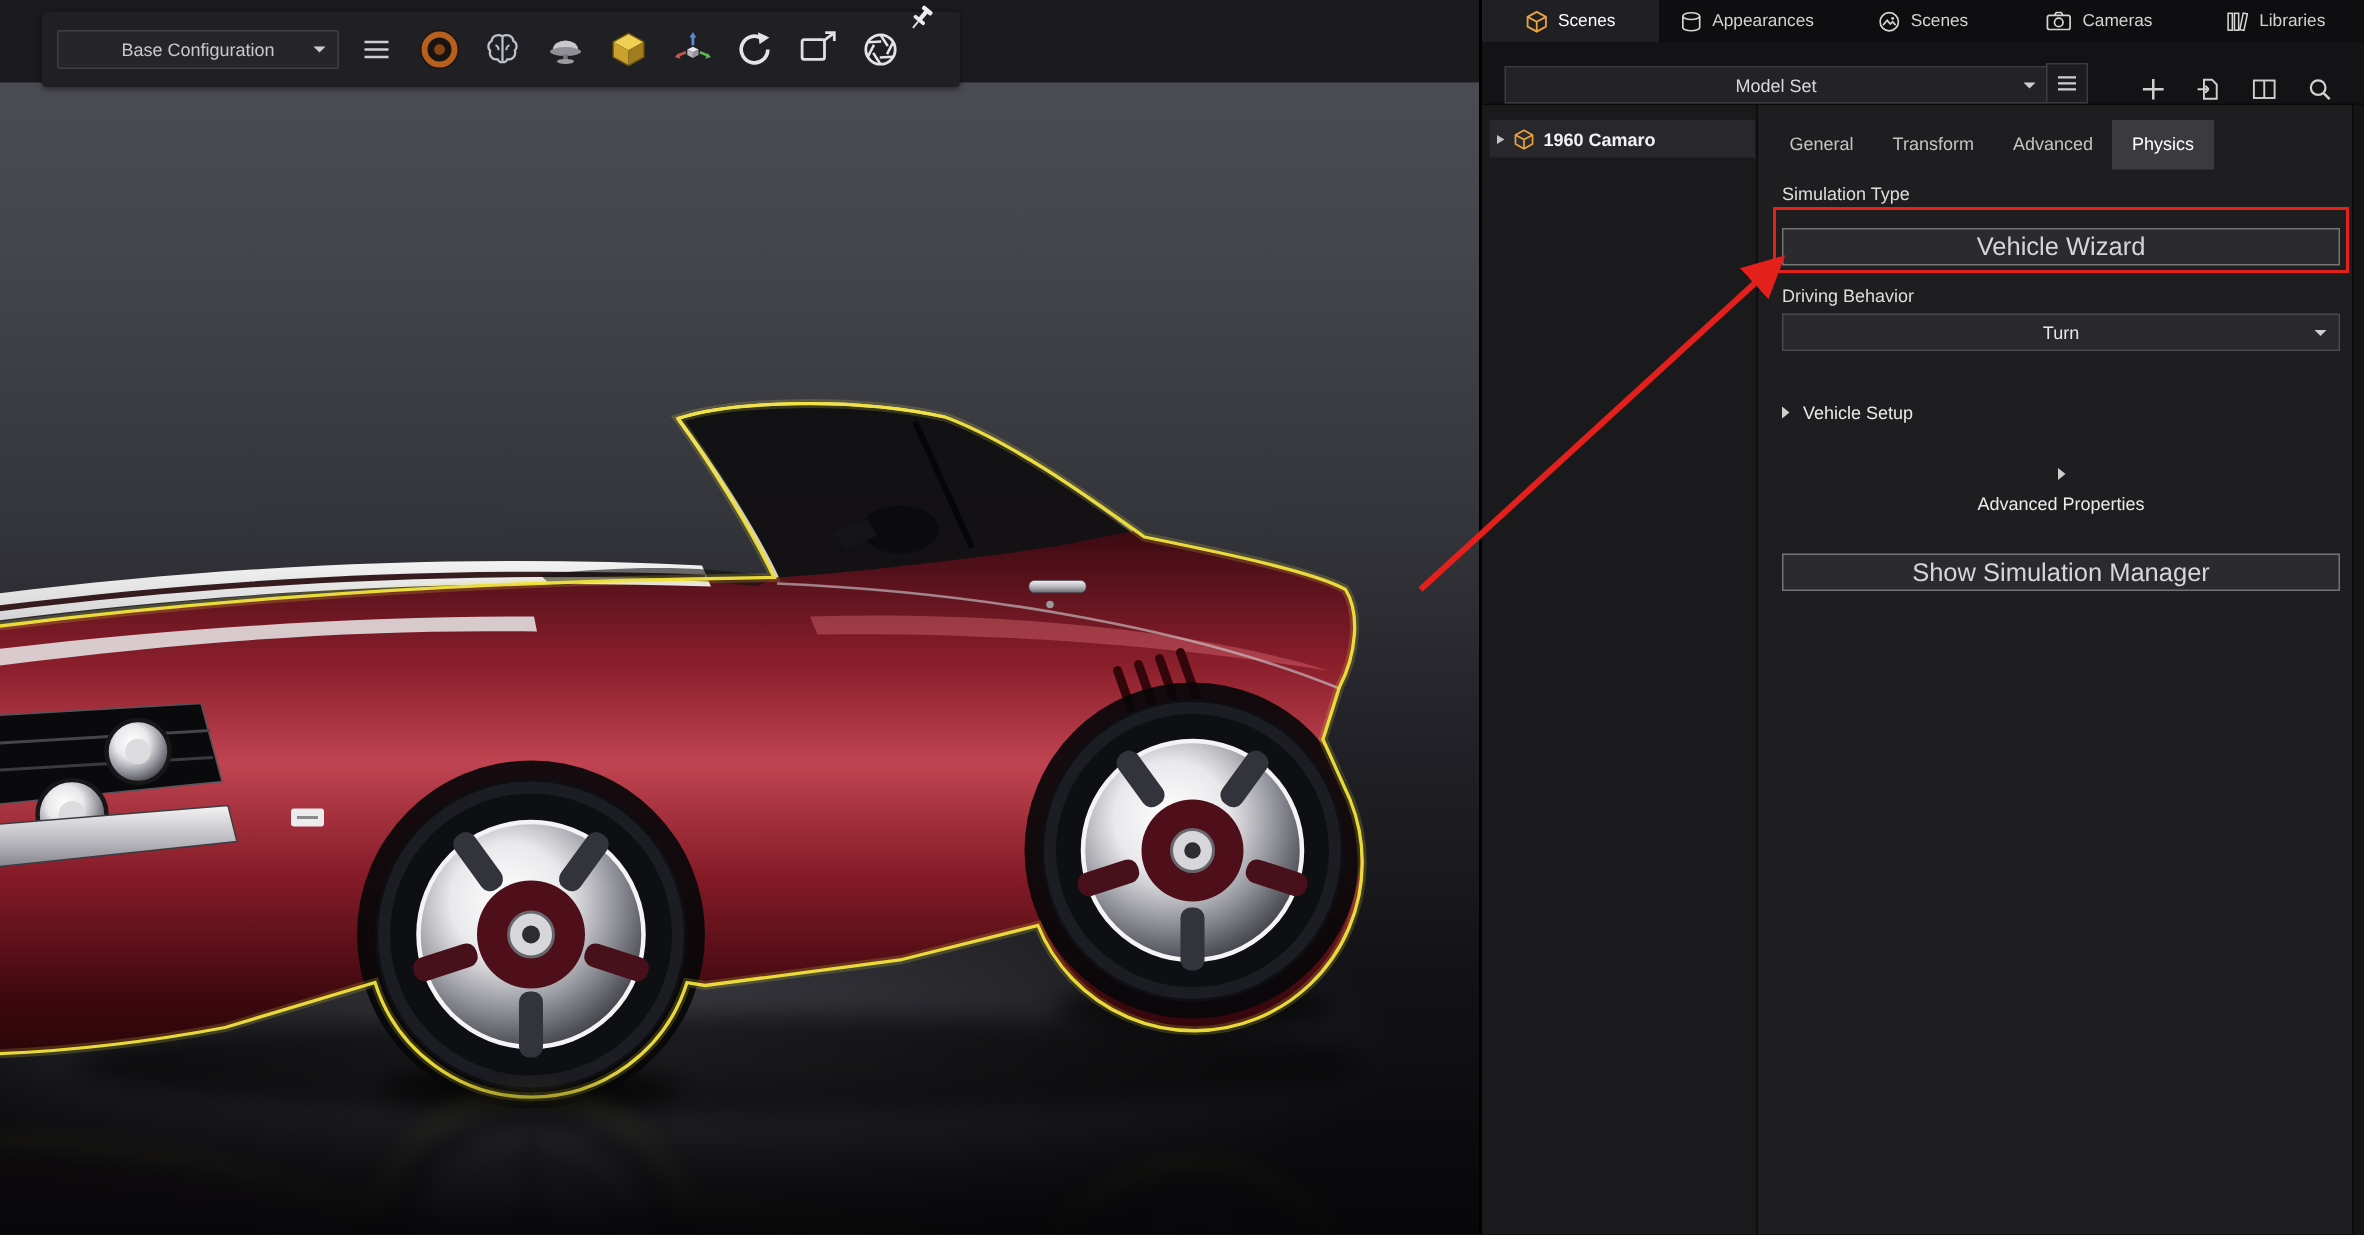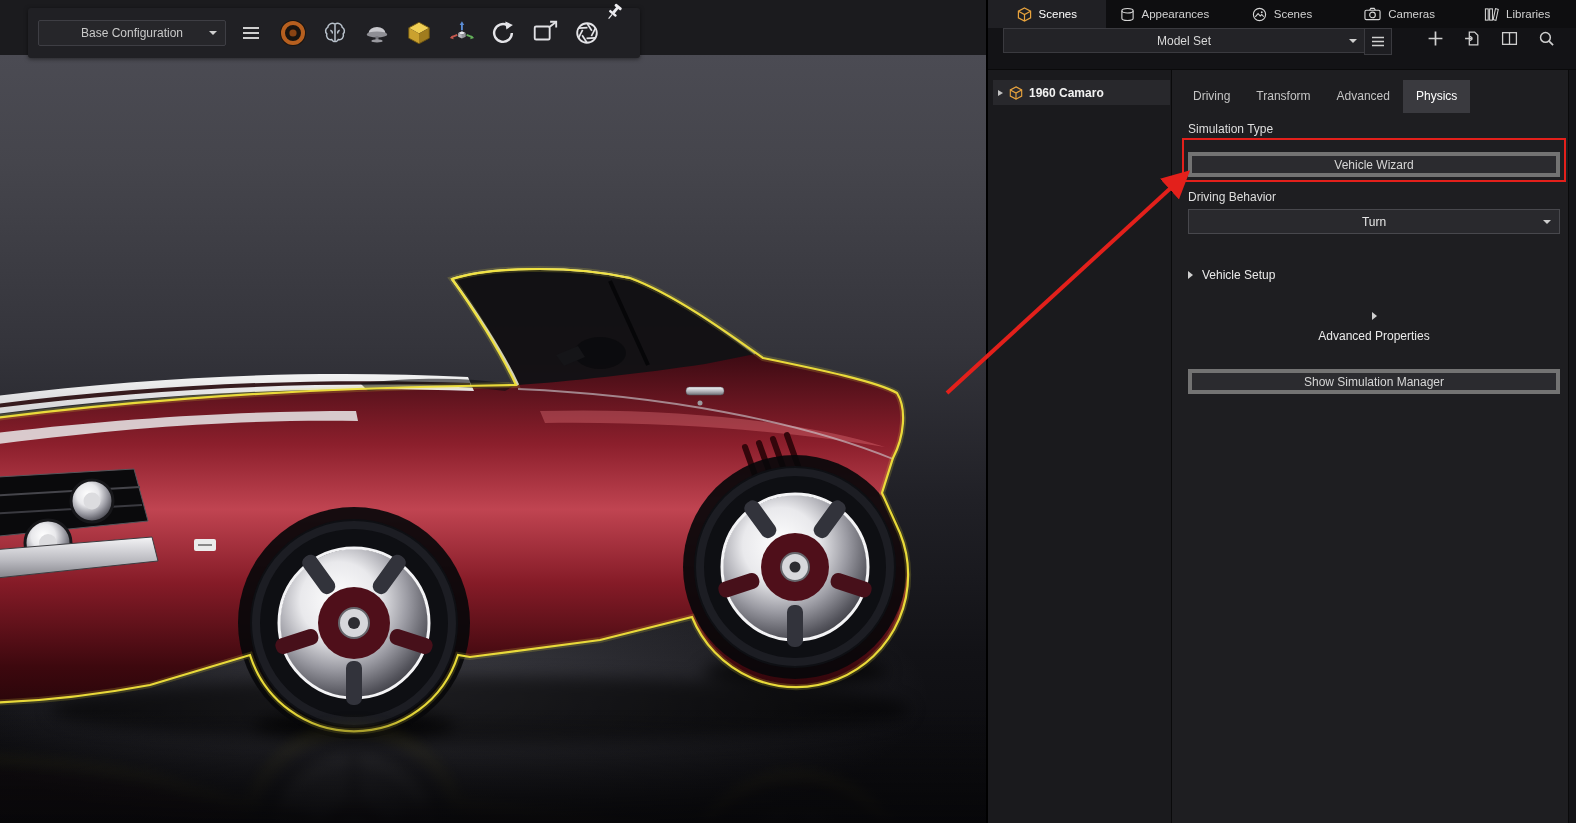--- a/index.html
+++ b/index.html
@@ -20,21 +20,21 @@
   .tb-combo .caret{position:absolute;right:8px;}
   .caret{width:0;height:0;border-left:4px solid transparent;border-right:4px solid transparent;border-top:4.5px solid #cfcfcf;}
   .tool-btn{width:34px;height:38px;display:flex;align-items:center;justify-content:center;border-radius:3px;flex:none;}
   .pin{position:absolute;left:604px;top:2px;z-index:11;}
 
   
   .right-panel{position:absolute;left:986px;top:0;width:590px;height:823px;background:#1c1c1f;border-left:2px solid #000;box-sizing:border-box;display:flex;flex-direction:column;}
   .ptabs{height:28px;background:#0e0e10;display:flex;flex:none;}
   .ptab{flex:1;display:flex;align-items:center;justify-content:center;gap:7px;font-size:11.5px;color:#d2d2d2;cursor:default;}
   .ptab.active{background:#202024;color:#fff;}
-  .msbar{height:42px;background:#131316;display:flex;align-items:flex-start;padding:0 20px 0 15px;flex:none;border-bottom:1px solid #0a0a0b;box-sizing:border-box;}
+  .msbar{height:42px;background:#131316;display:flex;align-items:flex-end;padding:0 20px 0 15px;flex:none;border-bottom:1px solid #0a0a0b;box-sizing:border-box;}
   .ms-combo{width:360px;height:23px;background:#232327;border:1px solid #3a3a3f;display:flex;align-items:center;justify-content:center;position:relative;color:#d8d8d8;font-size:12px;flex:none;}
   .ms-combo .caret{position:absolute;right:7px;}
   .ms-menu{width:26px;height:25px;border:1px solid #3a3a3f;margin-left:-1px;display:flex;align-items:center;justify-content:center;background:#1d1d21;flex:none;}
   .ms-icons{margin-left:auto;display:flex;align-items:center;gap:17px;}
   .ms-ic{width:20px;height:20px;display:flex;align-items:center;justify-content:center;}
 
   .pbody{flex:1;display:flex;min-height:0;}
   .tree{width:184px;background:#1a1a1d;border-right:1px solid #0a0a0b;box-sizing:border-box;padding-top:10px;flex:none;}
   .tree-row{height:25px;margin:0 1px 0 5px;background:#28282c;display:flex;align-items:center;gap:6px;padding-left:5px;}
   .tri-right{width:0;height:0;border-top:3.5px solid transparent;border-bottom:3.5px solid transparent;border-left:5px solid #c2c2c2;}
@@ -42,21 +42,21 @@
 
   .props{flex:1;background:#1e1e21;position:relative;padding-top:10px;box-sizing:border-box;min-width:0;}
   .prop-tabs{display:flex;height:33px;padding-left:8px;}
   .prop-tab{padding:0 13px;line-height:33px;font-size:12px;color:#c4c4c4;}
   .prop-tab.active{background:#3a3a3f;color:#fff;}
   .prop-content{padding:0 16px;}
   .field-label{margin:9px 0 0 0;font-size:12px;color:#dedede;height:14px;}
   .red-highlight{border:2px solid #e3201b;margin:2px -6px 0 -6px;padding:3px 4px;}
   .combo{height:25px;background:#29292d;border:1px solid #48484d;display:flex;align-items:center;justify-content:center;position:relative;color:#e6e6e6;font-size:12px;box-sizing:border-box;}
   .combo .caret{position:absolute;right:8px;}
-  .btn{height:25px;background:#2b2b2f;border:4px solid #737373;display:flex;align-items:center;justify-content:center;color:#d6d6d6;font-size:12px;box-sizing:border-box;}
+  .btn{height:25px;background:#2b2b2f;border:1px solid #737373;display:flex;align-items:center;justify-content:center;color:#d6d6d6;font-size:17px;box-sizing:border-box;}
   .gap9{height:9px;}
   .mt5{margin-top:5px;}
   .section-row{margin-top:26px;height:30px;display:flex;align-items:center;gap:9px;color:#eaeaea;font-size:12px;text-align:center;}
   .section-row.second{margin-top:22px;flex-direction:column;}
   .sec-tri{width:0;height:0;border-top:4px solid transparent;border-bottom:4px solid transparent;border-left:5.5px solid #cfcfcf;}
   .show-btn{margin-top:27px;}
   .scrollstrip{position:absolute;right:0;top:0;bottom:0;width:7px;background:#141417;border-left:1px solid #0a0a0b;}
 
   
   .annotation{position:absolute;left:0;top:0;width:1576px;height:823px;z-index:40;pointer-events:none;}
@@ -388,21 +388,21 @@
           <svg width="14" height="14" viewBox="0 0 16 16">
             <path d="M8 1 L14.5 4.5 V11.5 L8 15 L1.5 11.5 V4.5 Z" fill="#2b2b30" stroke="#e8a33d" stroke-width="1.3"></path>
             <path d="M1.5 4.5 L8 8 L14.5 4.5 M8 8 V15" stroke="#e8a33d" fill="none" stroke-width="1.3"></path>
           </svg>
           <span class="tree-label">1960 Camaro</span>
         </div>
       </div>
 
       <div class="props">
         <div class="prop-tabs">
-          <div class="prop-tab">Driving</div>
+          <div class="prop-tab">General</div>
           <div class="prop-tab">Transform</div>
           <div class="prop-tab">Advanced</div>
           <div class="prop-tab active">Physics</div>
         </div>
 
         <div class="prop-content">
           <div class="field-label">Simulation Type</div>
 
           <div class="red-highlight">
             <div class="gap9"></div>

